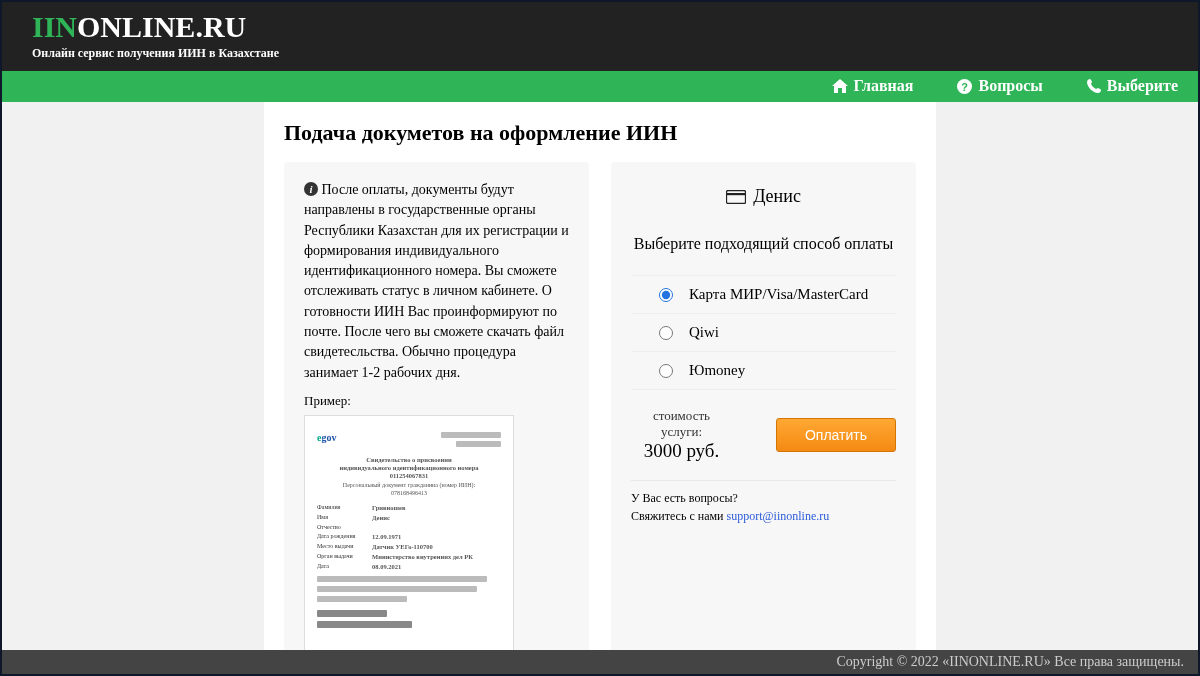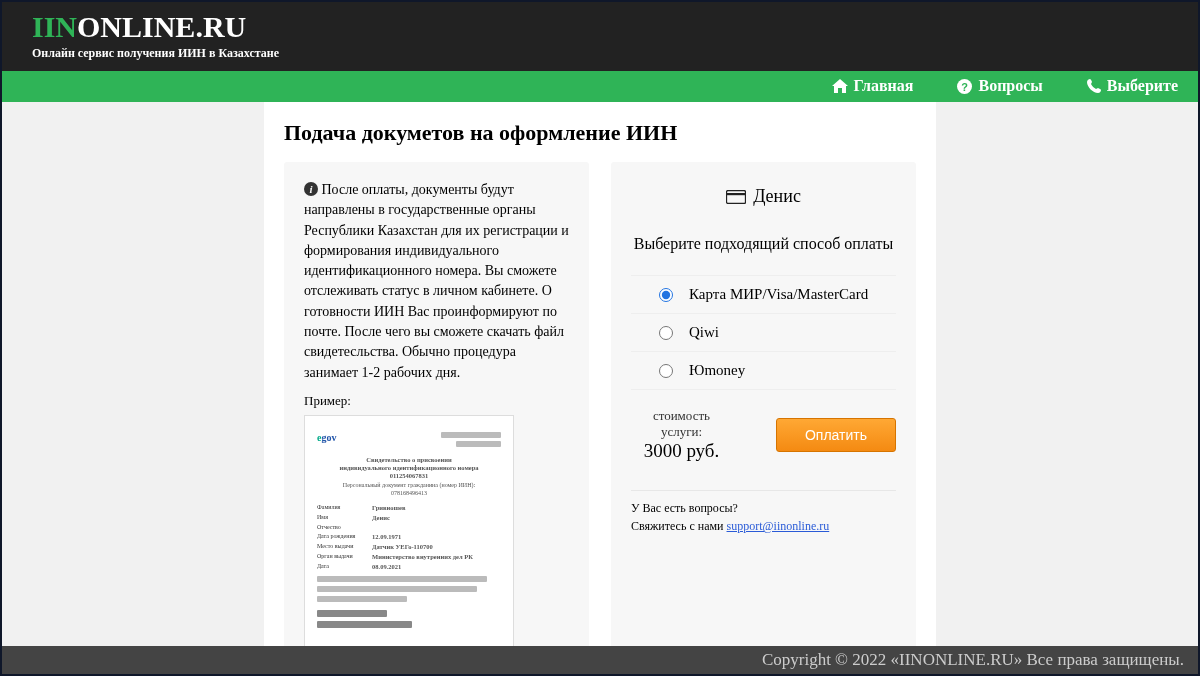--- a/index.html
+++ b/index.html
@@ -26,29 +26,29 @@
 .doc-row{display:flex;font-size:6px;margin:3px 0}
 .doc-row .k{width:55px;color:#333}
 .doc-row .v{font-weight:bold;font-size:6.5px}
 .doc-ft{font-size:5px;color:#666;line-height:1.2;margin-top:6px}
 .blk{display:inline-block;background:#bbb;height:6px;border-radius:1px}
 .pay-title{text-align:center;font-size:18px;display:flex;gap:7px;justify-content:center;align-items:center;margin-top:6px}
 .pay-sub{text-align:center;font-size:16px;margin:28px 0 22px}
 .opt{display:flex;align-items:center;gap:16px;padding:10px 8px 10px 28px;font-size:15px;border-bottom:1px solid #eee}
 .opt:first-of-type{border-top:1px solid #eee}
 .opt input{width:14px;height:14px;accent-color:#2374e1;cursor:pointer}
-.bottom-row{display:flex;justify-content:center;align-items:center;gap:44px;margin:18px 0 10px;padding-bottom:28px;border-bottom:1px solid #e7e7e7}
+.bottom-row{display:flex;justify-content:center;align-items:center;gap:44px;margin:18px 0 10px;padding-bottom:18px;border-bottom:1px solid #e7e7e7}
 .cost{text-align:center}
 .cost-l{font-size:13px;color:#333}
 .cost-v{font-size:19px;font-weight:normal}
 .pay-btn{background:linear-gradient(#ffa834,#f48a12);border:1px solid #d67400;color:#fff;font-size:14px;padding:8px 28px;border-radius:3px;cursor:pointer;font-family:Arial}
 .q1{font-size:12px;margin-top:8px}
 .q2{font-size:12px;margin-top:3px}
-.q2 a{color:#2a5bd7;text-decoration:underline;cursor:pointer}
-.footer{background:#444;color:#ccc;font-size:17px;text-align:right;padding:4px 14px;position:absolute;bottom:0;left:0;right:0}
+.q2 a{color:#2a5bd7;cursor:pointer}
+.footer{background:#444;color:#ccc;font-size:14px;text-align:right;padding:4px 14px;position:absolute;bottom:0;left:0;right:0}
 svg{display:inline-block}
 </style>
 </head>
 <body>
 
 <div class="page">
   <div class="topbar">
     <div class="logo">
       <span class="logo-green">IIN</span><span>ONLINE.RU</span>
     </div>

